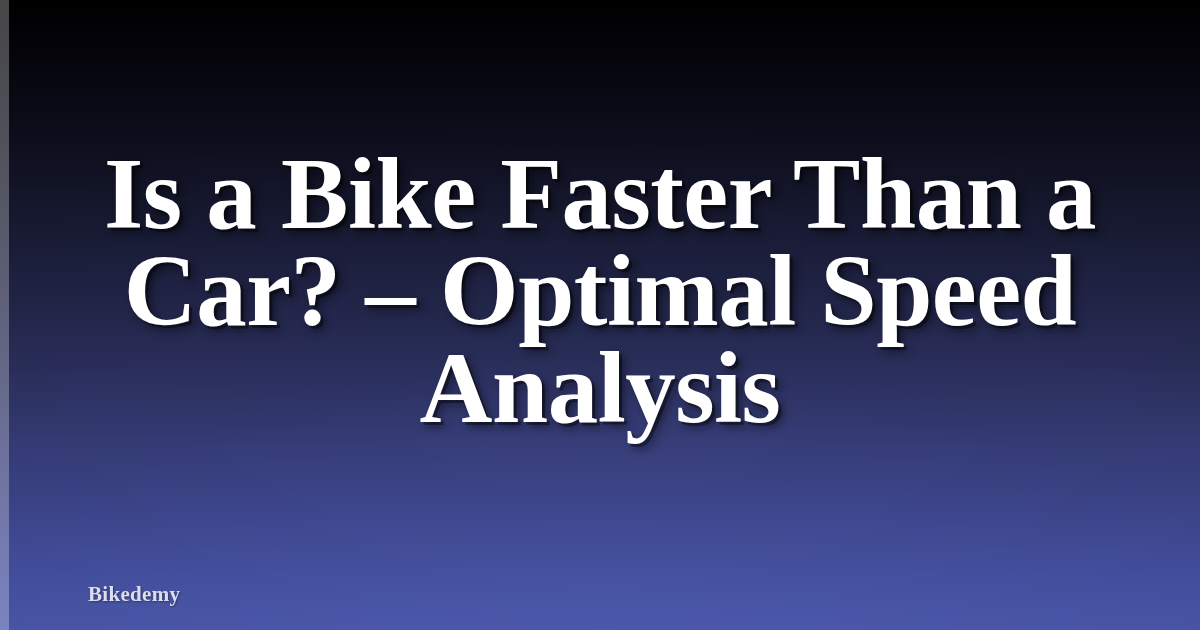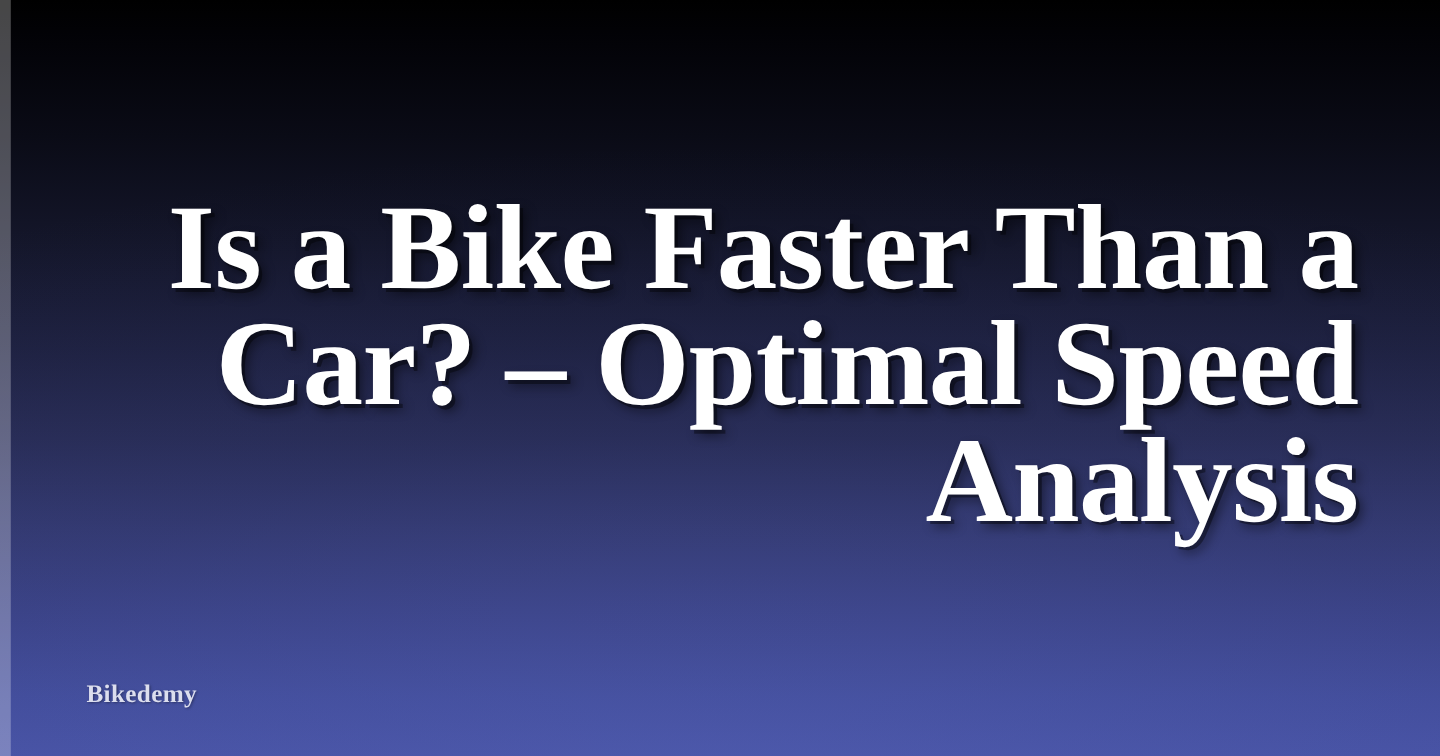--- a/index.html
+++ b/index.html
@@ -62,40 +62,40 @@
     position: absolute;
     inset: 0;
     z-index: 2;
   }
 
   .title {
     position: absolute;
     left: 0;
     right: 0;
     top: 146px;
-    margin: 12px;
+    margin: 0;
     padding: 0 56px;
-    text-align: right;
+    text-align: center;
     font-family: "Liberation Serif", "DejaVu Serif", serif;
     font-weight: bold;
     font-size: 101px;
     line-height: 97px;
     letter-spacing: -0.5px;
     color: #ffffff;
     text-shadow:
       3px 3px 0 rgba(0, 0, 0, 0.38),
       5px 5px 9px rgba(0, 0, 0, 0.45);
     white-space: pre-line;
   }
 
   .brand {
     position: absolute;
     left: 72px;
     top: 566px;
-    margin: 0;
+    margin: 16px;
     font-family: "Liberation Serif", "DejaVu Serif", serif;
     font-weight: bold;
     font-size: 21px;
     line-height: 24px;
     letter-spacing: 0.3px;
     color: #dcdeee;
     text-shadow: 1px 1px 2px rgba(0, 0, 0, 0.35);
   }
 </style>
 </head>

